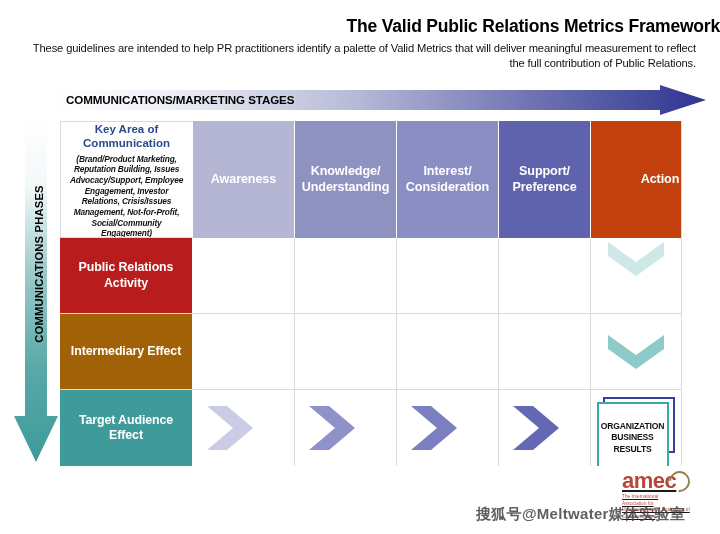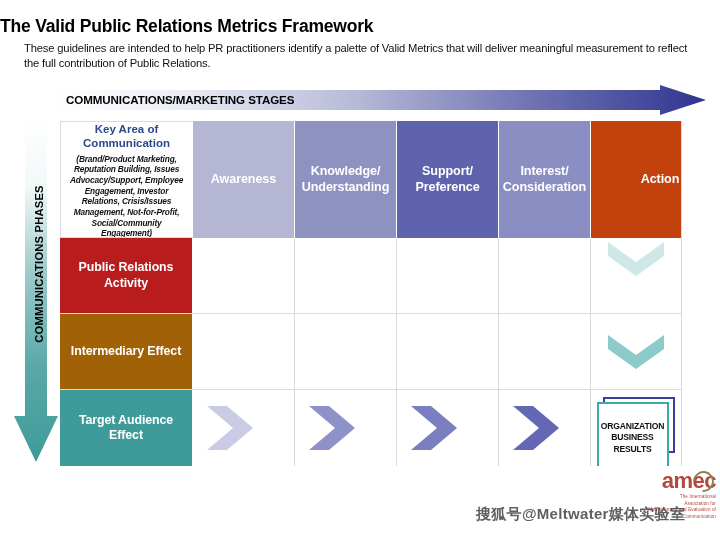--- a/index.html
+++ b/index.html
@@ -15,21 +15,21 @@
     font-family: "Liberation Sans", sans-serif;
     color: #1a1a1a;
   }
 
   
   #title-block {
     position: absolute;
     left: 0;
     top: 16px;
     width: 720px;
-    text-align: left;
+    text-align: right;
   }
   #doc-title {
     font-size: 17.5px;
     font-weight: bold;
     letter-spacing: -0.2px;
     color: #000000;
     margin: 0 0 5px 0;
     line-height: 1.15;
   }
   #doc-subtitle {
@@ -238,25 +238,26 @@
     color: #111111;
     line-height: 1.3;
     text-align: center;
     letter-spacing: -0.2px;
     white-space: nowrap;
   }
 
   
   #amec-logo {
     position: absolute;
-    left: 646px;
+    left: 622px;
     top: 470px;
     width: 70px;
     height: 50px;
-    text-align: right;
+    text-align: left;
+    text-decoration: underline;
   }
   #amec-wordmark {
     position: relative;
     font-size: 22px;
     font-weight: bold;
     color: #b4483c;
     letter-spacing: -0.5px;
     line-height: 1;
     height: 24px;
   }
@@ -338,25 +339,25 @@
     <div id="hdr-key-title">Key Area of Communication</div>
     <div id="hdr-key-sub">(Brand/Product Marketing, Reputation Building, Issues Advocacy/Support, Employee Engagement, Investor Relations, Crisis/Issues Management, Not-for-Profit, Social/Community Engagement)</div>
   </div>
 
   <div class="cell hdr" id="hdr-awareness" style="background: rgb(180, 182, 212);">
     <span>Awareness</span>
   </div>
   <div class="cell hdr" id="hdr-knowledge" style="background: rgb(142, 146, 192);">
     <span>Knowledge/ Understanding</span>
   </div>
+  <div class="cell hdr" id="hdr-interest" style="background: rgb(138, 142, 194);">
+    <span>Interest/ Consideration</span>
+  </div>
   <div class="cell hdr" id="hdr-support" style="background: rgb(95, 99, 174);">
     <span>Support/ Preference</span>
-  </div>
-  <div class="cell hdr" id="hdr-interest" style="background: rgb(138, 142, 194);">
-    <span>Interest/ Consideration</span>
   </div>
   <div class="cell hdr last-col" id="hdr-action" style="background: #c2410c; padding-left: 48px;">
     <span>Action</span>
   </div>
 
   <div class="cell rowlabel" id="row-0-label" style="background: #b91c1c;">
     <span>Public Relations Activity</span>
   </div>
   <div class="cell"></div>
   <div class="cell"></div>

